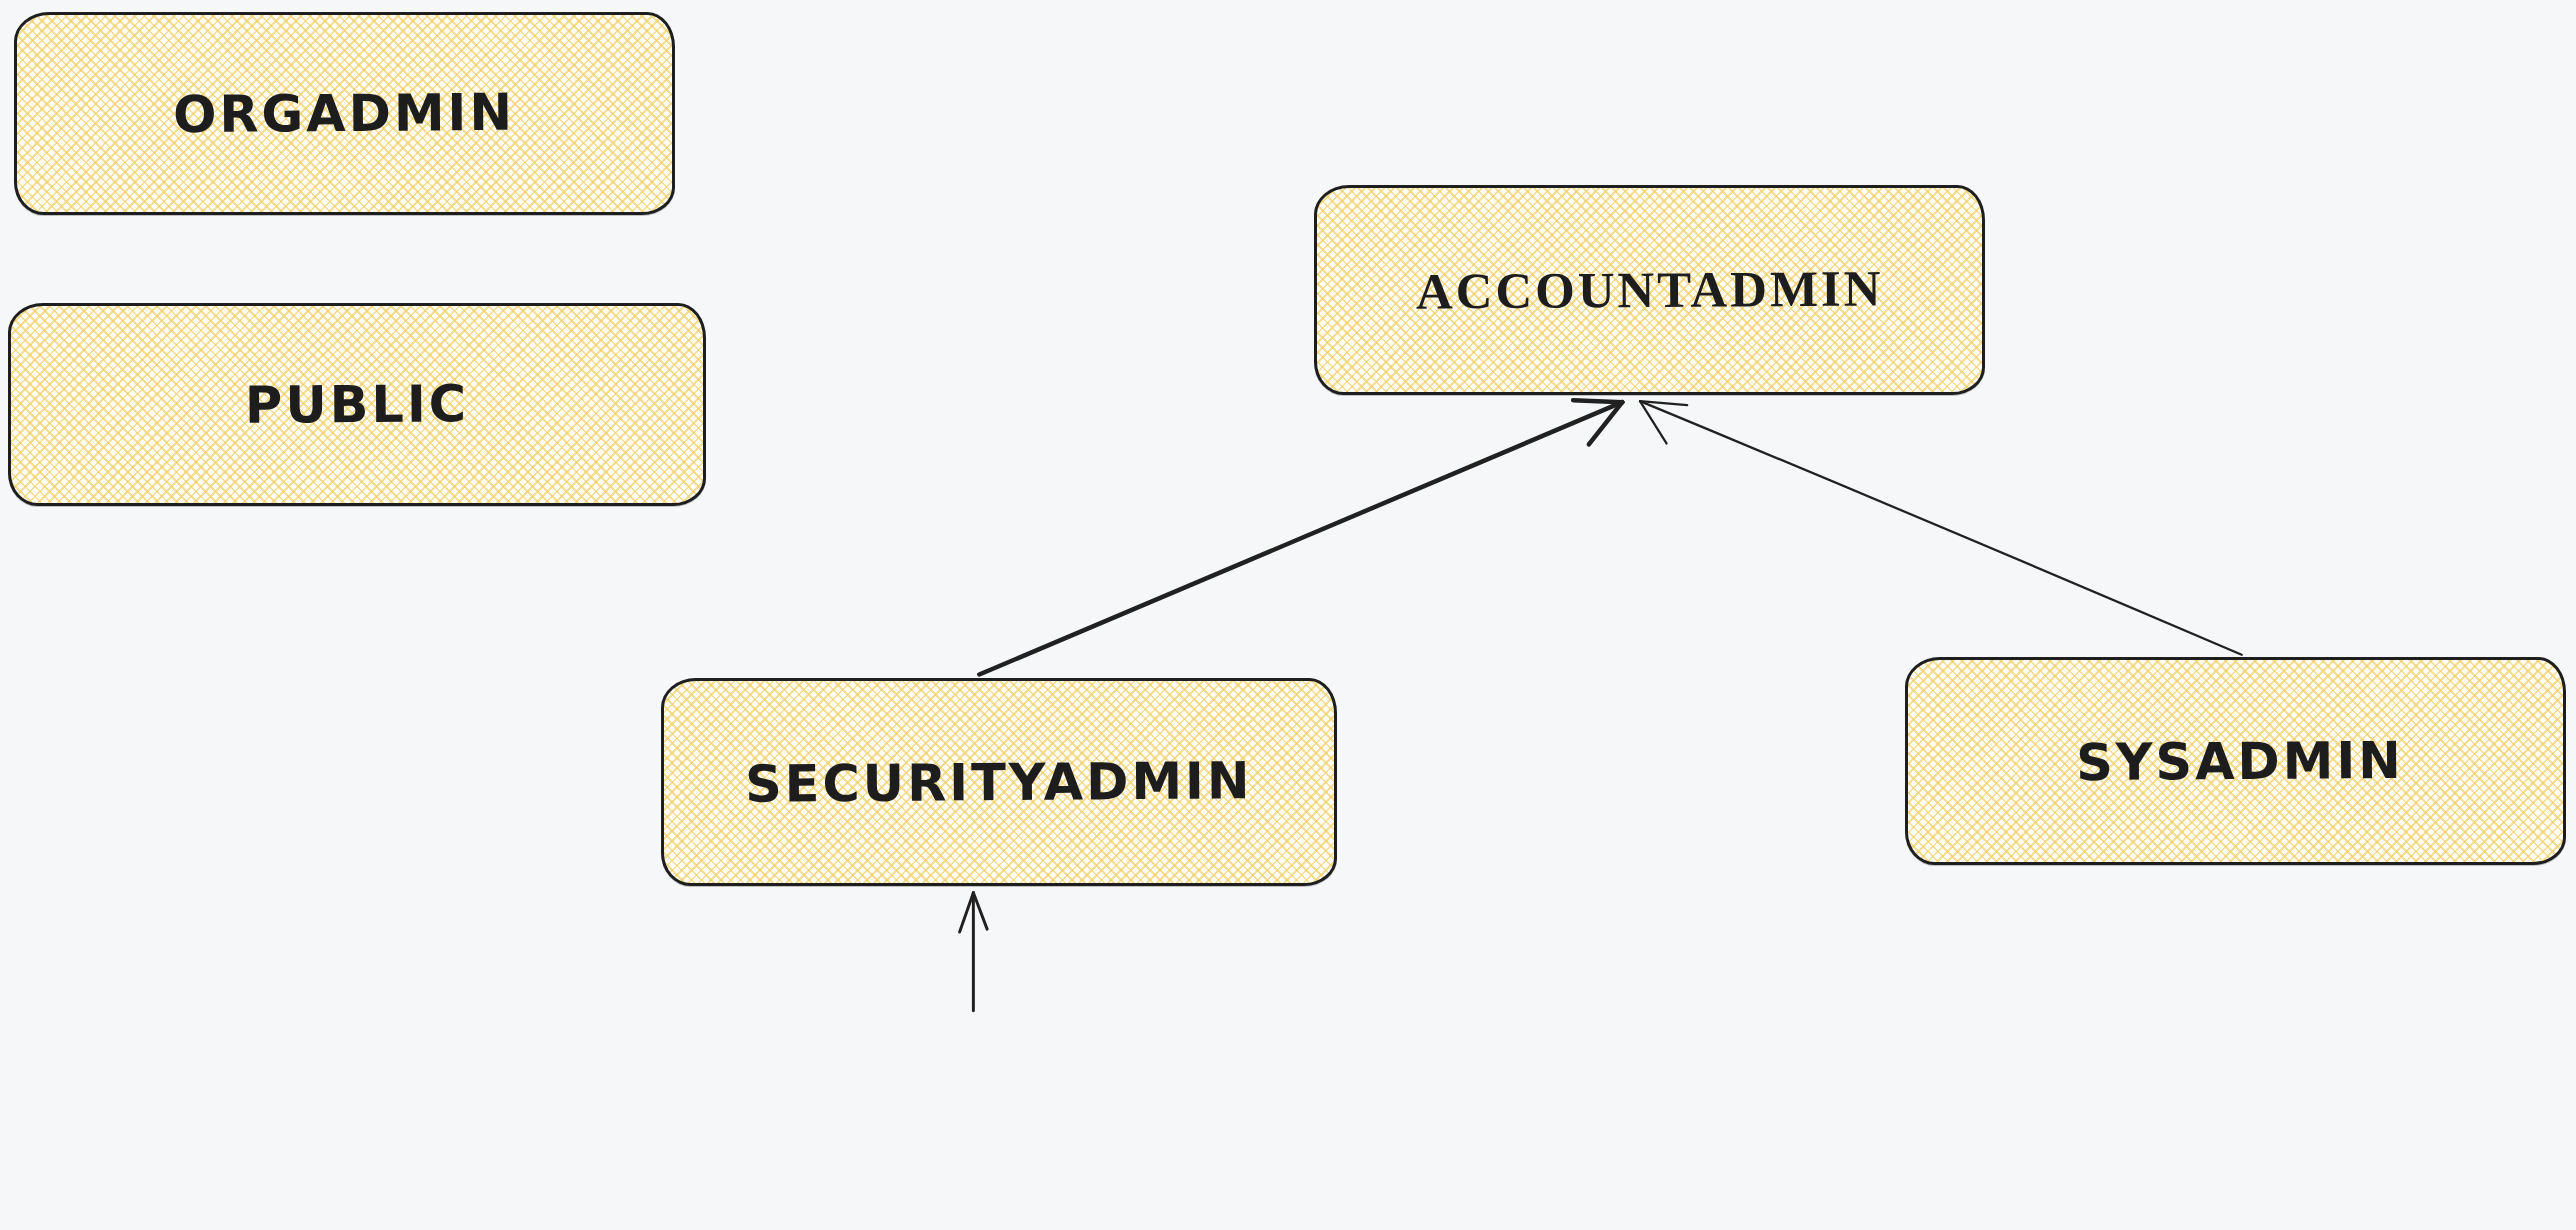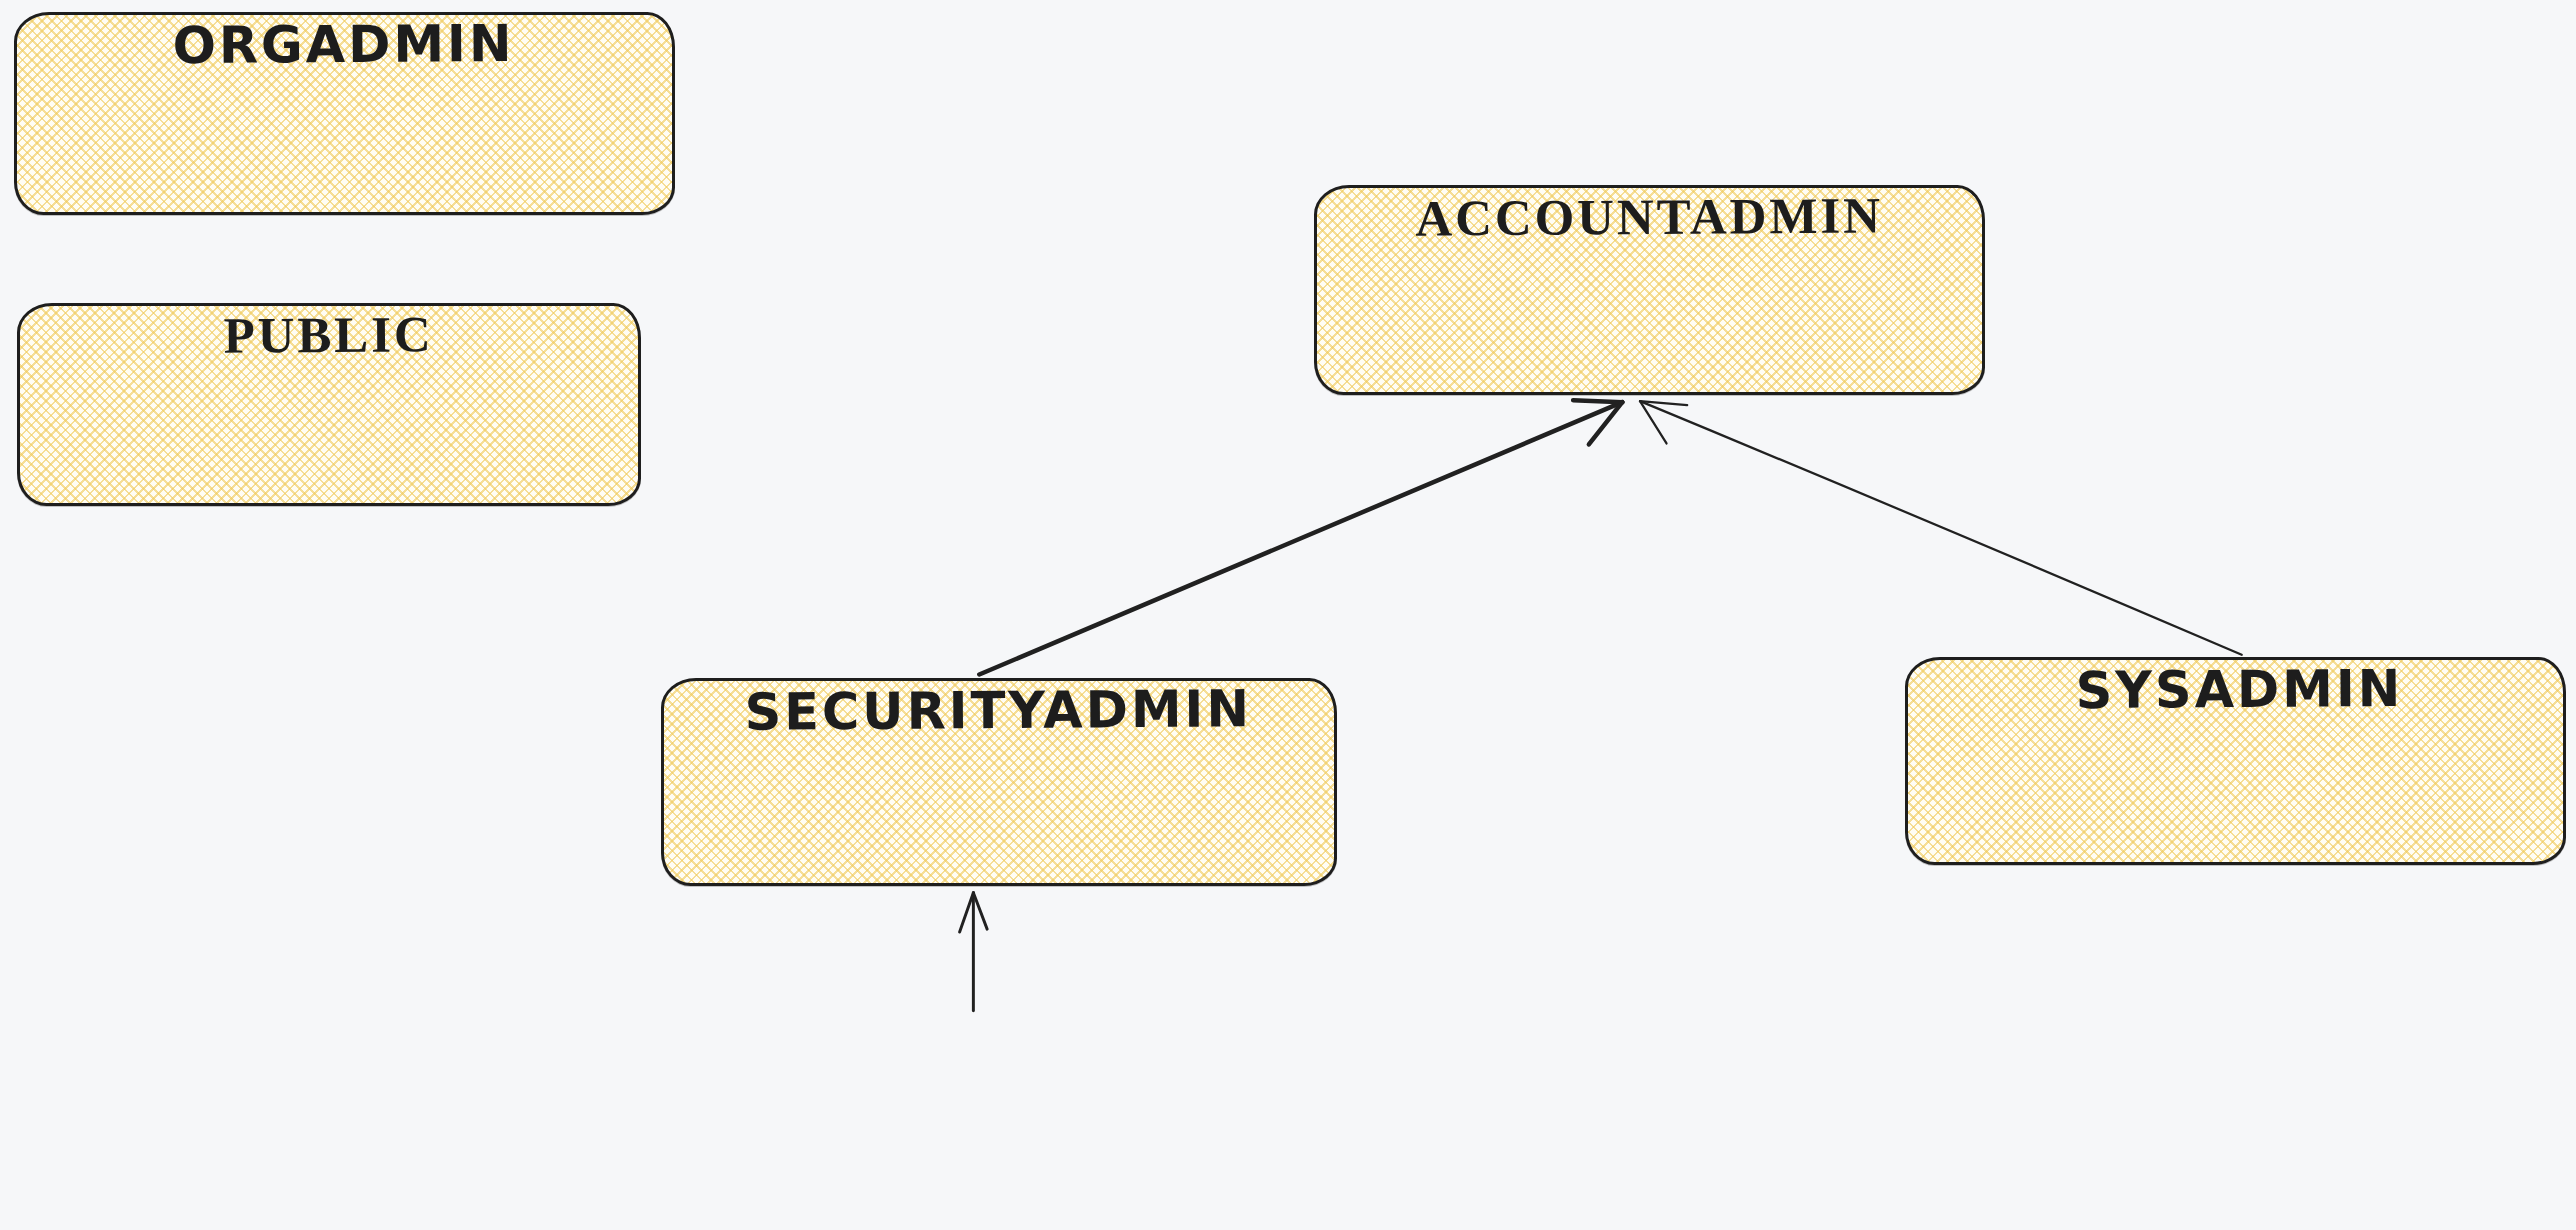--- a/index.html
+++ b/index.html
@@ -45,36 +45,37 @@
         rgba(240, 203, 94, 0.62) 0px,
         rgba(240, 203, 94, 0.62) 1.9px,
         transparent 1.9px,
         transparent 6.9px),
       repeating-linear-gradient(-45deg,
         rgba(240, 203, 94, 0.62) 0px,
         rgba(240, 203, 94, 0.62) 1.9px,
         transparent 1.9px,
         transparent 6.9px);
     display: flex;
+    align-items: center;
     justify-content: center;
     box-shadow: 0 1px 0 rgba(30,30,30,0.25);
   }
   .node .label {
     color: #1d1d1d;
     font-size: 51px;
     font-weight: bold;
     letter-spacing: 2.9px;
     white-space: nowrap;
     transform: rotate(-0.4deg);
     user-select: none;
   }
 
   
   #node-orgadmin      { left: 13.8px;   top: 11.8px;   width: 661px; height: 203px; }
-  #node-public        { left: 17px;   top: 303px;  width: 624px; height: 203px; font-family: Liberation Serif, serif; }
+  #node-public        { left: 8px;   top: 303px;  width: 698px; height: 203px; }
   #node-accountadmin  { left: 1314px; top: 185px;  width: 671px; height: 210px; font-family: Liberation Serif, serif; }
   #node-securityadmin { left: 661px;  top: 678px;  width: 676px; height: 208px; }
   #node-sysadmin      { left: 1905px; top: 657px;  width: 661px; height: 208px; padding-left: 9px; }
   #node-useradmin     { left: 663px;  top: 1011px; width: 676px; height: 208px; }
 </style>
 </head>
 <body>
 
 <div class="canvas">
 

